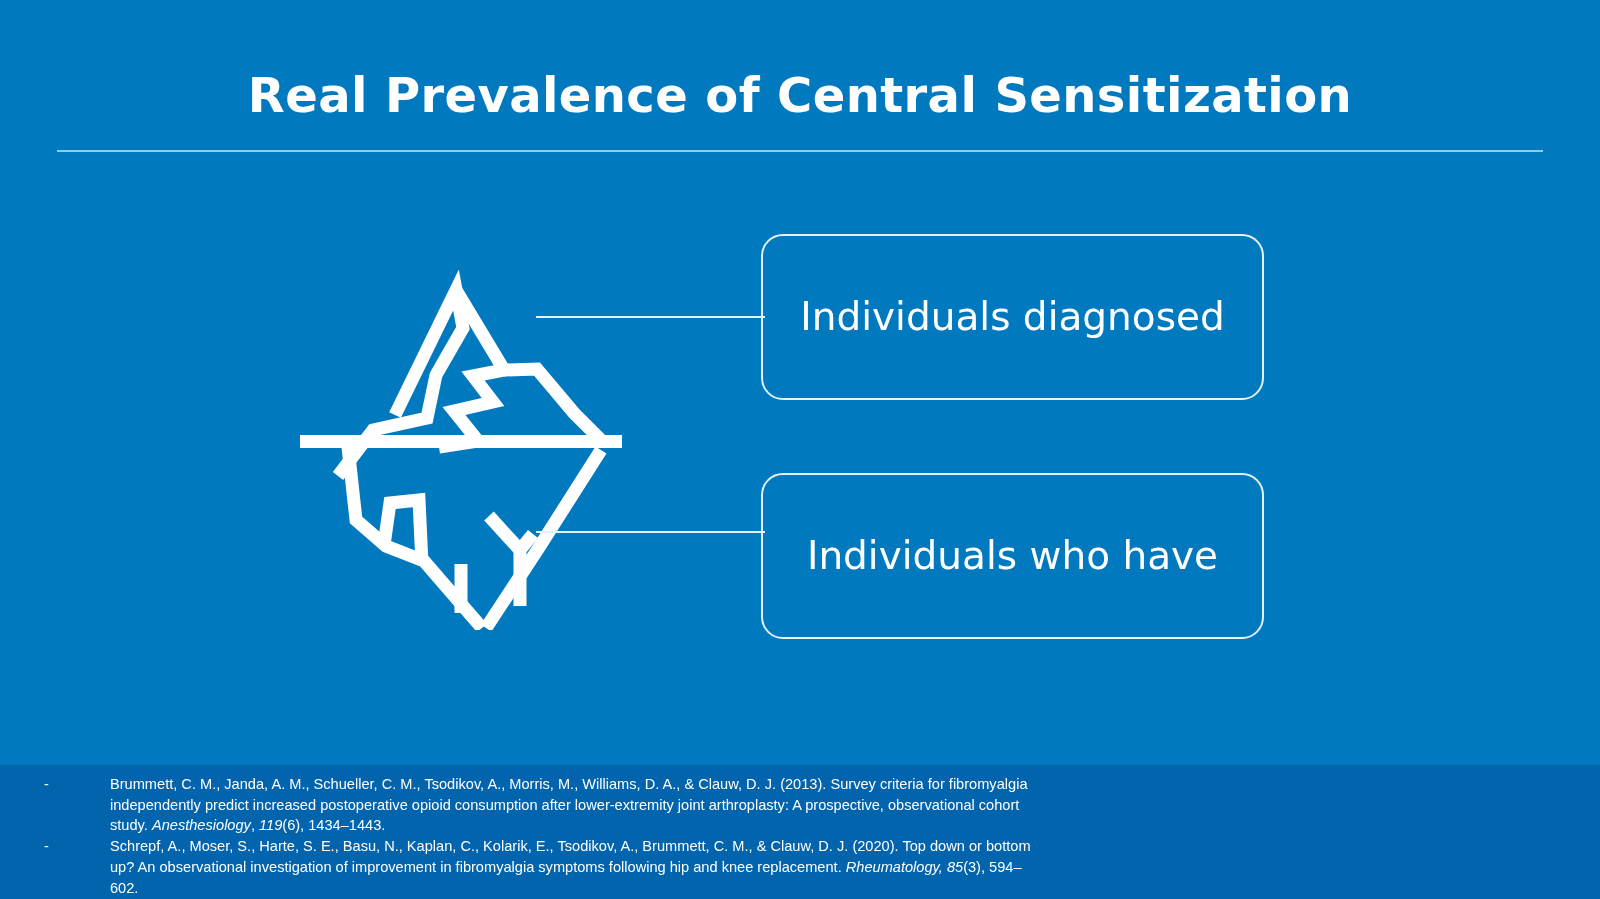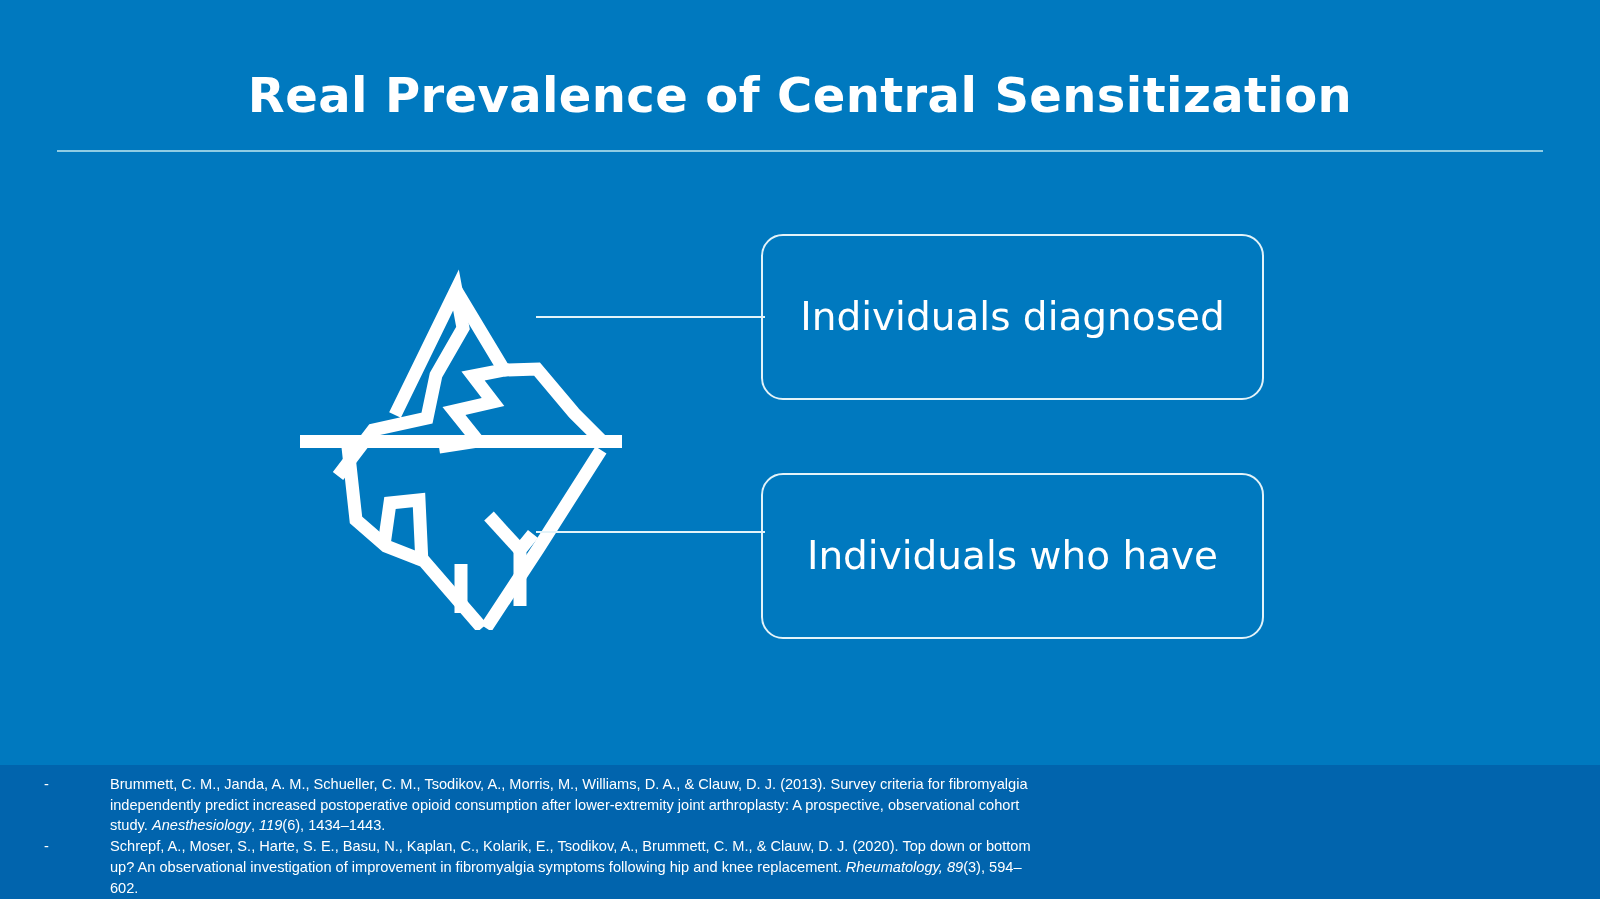--- a/index.html
+++ b/index.html
@@ -183,19 +183,19 @@
 
   <div id="footer">
 
     <div id="references">
         <div class="reference-item">
           <span class="reference-bullet">-</span>
           <span class="reference-text"><span>Brummett, C. M., Janda, A. M., Schueller, C. M., Tsodikov, A., Morris, M., Williams, D. A., &amp; Clauw, D. J. (2013). Survey criteria for fibromyalgia independently predict increased postoperative opioid consumption after lower-extremity joint arthroplasty: A prospective, observational cohort study. </span><i>Anesthesiology</i><span>, </span><i>119</i><span>(6), 1434–1443.</span></span>
         </div>
         <div class="reference-item">
           <span class="reference-bullet">-</span>
-          <span class="reference-text"><span>Schrepf, A., Moser, S., Harte, S. E., Basu, N., Kaplan, C., Kolarik, E., Tsodikov, A., Brummett, C. M., &amp; Clauw, D. J. (2020). Top down or bottom up? An observational investigation of improvement in fibromyalgia symptoms following hip and knee replacement. </span><i>Rheumatology, 89</i><span>(3), 594–602.</span></span>
+          <span class="reference-text"><span>Schrepf, A., Moser, S., Harte, S. E., Basu, N., Kaplan, C., Kolarik, E., Tsodikov, A., Brummett, C. M., &amp; Clauw, D. J. (2020). Top down or bottom up? An observational investigation of improvement in fibromyalgia symptoms following hip and knee replacement. </span><i>Rheumatology, 85</i><span>(3), 594–602.</span></span>
         </div>
       </div>
 
   </div>
 
 </div>
 
 </body></html>

